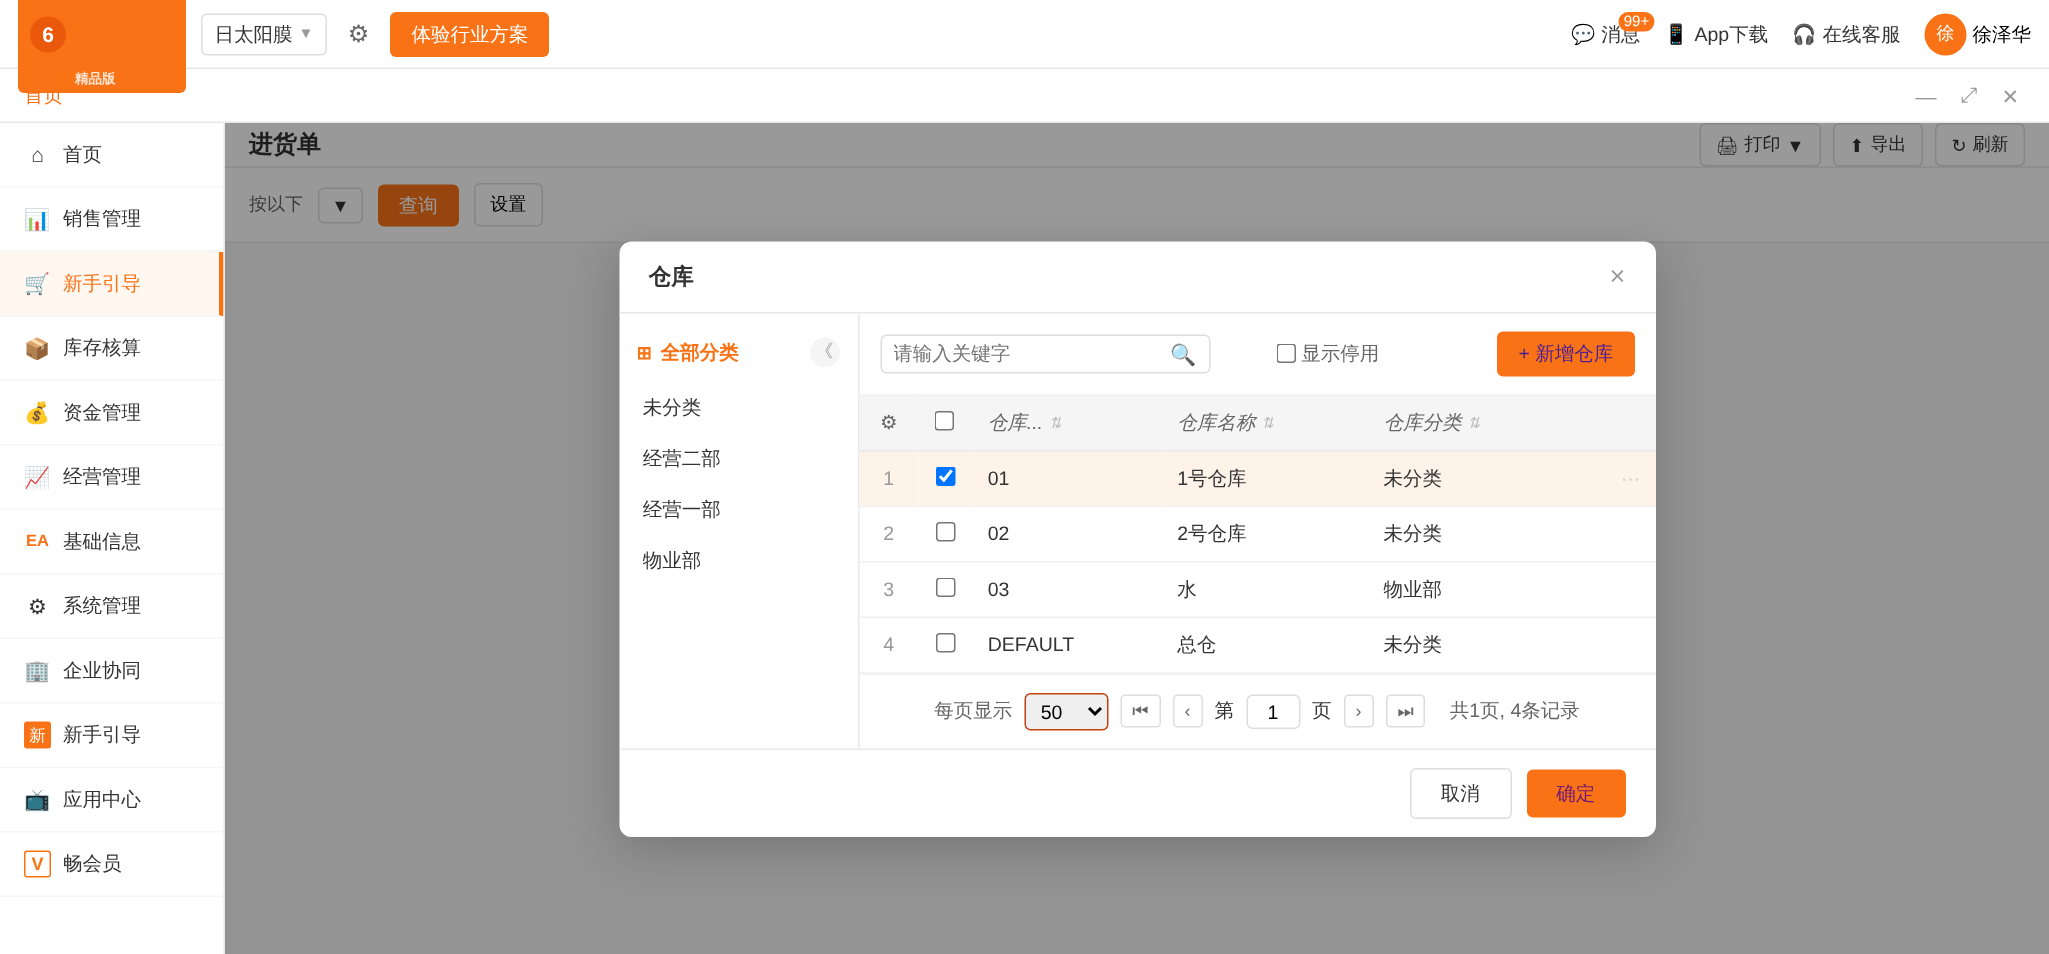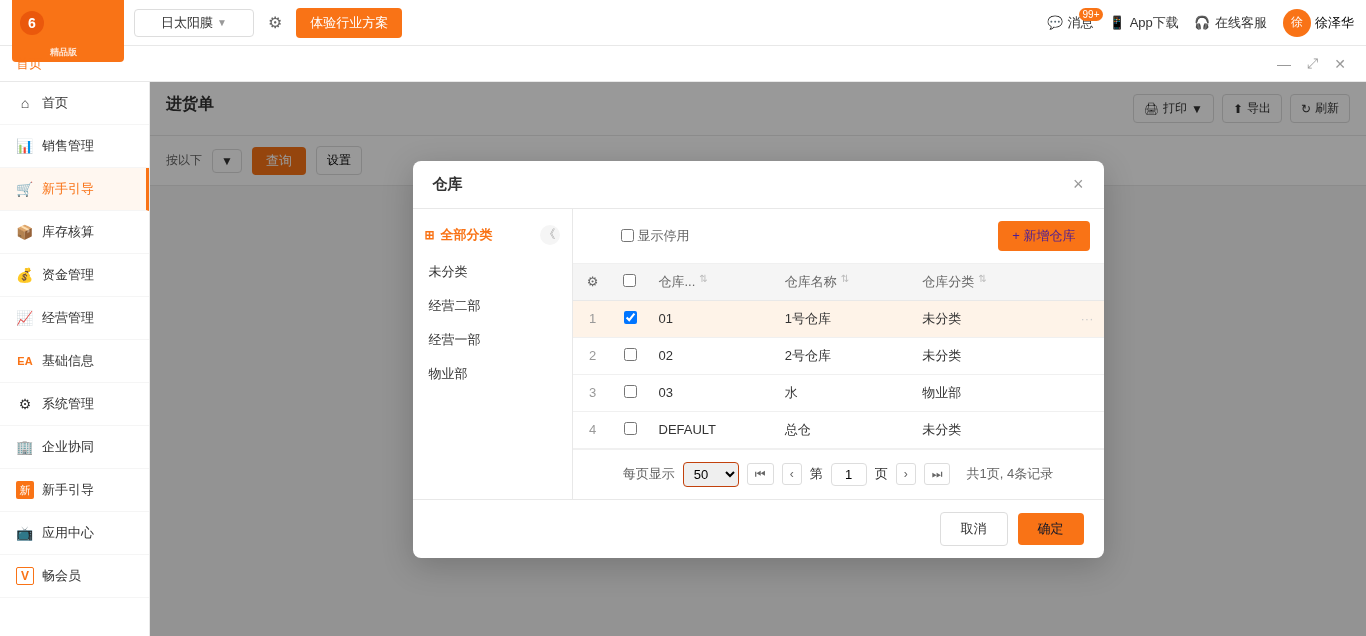--- a/index.html
+++ b/index.html
@@ -16,21 +16,21 @@
       background: #f97316; padding: 4px 8px; border-radius: 4px;
       color: #fff; font-weight: bold; font-size: 12px; min-width: 100px;
     }
     .logo-icon { width: 24px; height: 24px; background: #ea580c; border-radius: 50%; display:flex; align-items:center; justify-content:center; color:#fff; font-size:14px; font-weight:bold; }
     .logo-text { display:flex; flex-direction:column; line-height:1.2;gap:46px; }
     .logo-text span:first-child { font-size:11px; }
     .logo-text span:last-child { font-size:9px; opacity:0.8; }
 
     .store-select {
       display: flex; align-items: center; gap: 4px;
-      border: 1px solid #ddd; border-radius: 4px; padding: 4px 26px;
+      border: 1px solid #ddd; border-radius: 4px; padding: 4px 8px;
       cursor: pointer; color: #333; font-size: 13px;
     }
     .store-select .arrow { color: #999; font-size: 10px; }
 
     .settings-icon-btn { color: #666; cursor: pointer; font-size: 16px; padding: 4px; }
 
     .try-btn {
       background: #f97316; color: #fff; border: none; border-radius: 4px;
       padding: 6px 14px; cursor: pointer; font-size: 13px;
     }
@@ -63,22 +63,22 @@
       border-bottom: 1px solid #f5f5f5;
     }
     .sidebar-item.active { background: #fff7f0; color: #f97316; border-right: 3px solid #f97316; }
     .sidebar-icon { width: 18px; height: 18px; display:flex; align-items:center; justify-content:center; font-size:14px; }
 
     
     .content-area { flex: 1; overflow: hidden; background: #f5f5f5; position: relative; }
 
     
     .page-header {
-      background: #fff; padding: 12px 16px; border-bottom: 1px solid #e8e8e8;
-      display: flex; align-items: flex-start; justify-content: space-between;
+      background: #fff; padding: 0 16px; border-bottom: 1px solid #e8e8e8;
+      display: flex; align-items: center; justify-content: space-between;
     }
     .page-title { font-size: 16px; font-weight: bold; color: #333; }
     .page-actions { display: flex; gap: 8px; align-items: center; }
     .action-btn {
       border: 1px solid #ddd; background: #fff; padding: 5px 10px;
       border-radius: 4px; cursor: pointer; font-size: 12px; color: #333;
       display: flex; align-items: center; gap: 4px;
     }
 
     
@@ -166,21 +166,21 @@
     .data-table { width: 100%; border-collapse: collapse; }
     .data-table th {
       background: #f5f5f5; padding: 9px 10px; text-align: left;
       font-size: 13px; color: #666; font-weight: normal; border-bottom: 1px solid #e8e8e8;
     }
     .data-table td { padding: 9px 10px; font-size: 13px; color: #333; border-bottom: 1px solid #f0f0f0; }
     .data-table tr.selected td { background: #fef3e8; }
     .data-table .row-num { color: #999; text-align: center; }
     .data-table .actions-cell { color: #ccc; text-align: right; }
     .sort-icon { font-size: 10px; color: #bbb; margin-left: 2px; }
-    .th-sort { display:flex; gap:2px; }
+    .th-sort { display:flex; align-items:center; gap:2px;font-style:italic; }
 
     .checkbox-cell { width: 36px; text-align: center; }
 
     
     .pagination {
       display: flex; align-items: center; justify-content: center;
       padding: 12px 14px; gap: 8px; border-top: 1px solid #f0f0f0;
       font-size: 13px; color: #333;
     }
     .page-size-label { color: #666; }
@@ -201,21 +201,21 @@
     
     .modal-footer {
       display: flex; align-items: center; justify-content: flex-end;
       padding: 12px 20px; gap: 10px; border-top: 1px solid #e8e8e8;
     }
     .cancel-btn {
       border: 1px solid #ddd; background: #fff; border-radius: 4px;
       padding: 7px 20px; cursor: pointer; font-size: 13px; color: #333;
     }
     .confirm-btn {
-      background: #f97316; color: #0f172a; border: none; border-radius: 4px;
+      background: #f97316; color: #701a75; border: none; border-radius: 4px;
       padding: 7px 20px; cursor: pointer; font-size: 13px;
     }
   </style>
 </head>
 <body>
 
 <div class="top-header">
   <div class="logo-area">
     <div class="logo-icon">6</div>
     <div class="logo-text">
@@ -365,20 +365,24 @@
             </div>
             <div class="left-panel-item">未分类</div>
             <div class="left-panel-item">经营二部</div>
             <div class="left-panel-item">经营一部</div>
             <div class="left-panel-item">物业部</div>
           </div>
 
           <div class="right-panel">
 
             <div class="right-panel-toolbar">
+              <div class="search-box">
+                <input type="text" placeholder="请输入关键字" style="">
+                <span class="search-icon-sm">🔍</span>
+              </div>
               <label class="show-disabled">
                 <input type="checkbox" style="">
                 <span>显示停用</span>
               </label>
               <button class="add-btn">+ 新增仓库</button>
             </div>
 
             <div style="flex:1; overflow-y:auto;">
               <table class="data-table">
                 <thead>

